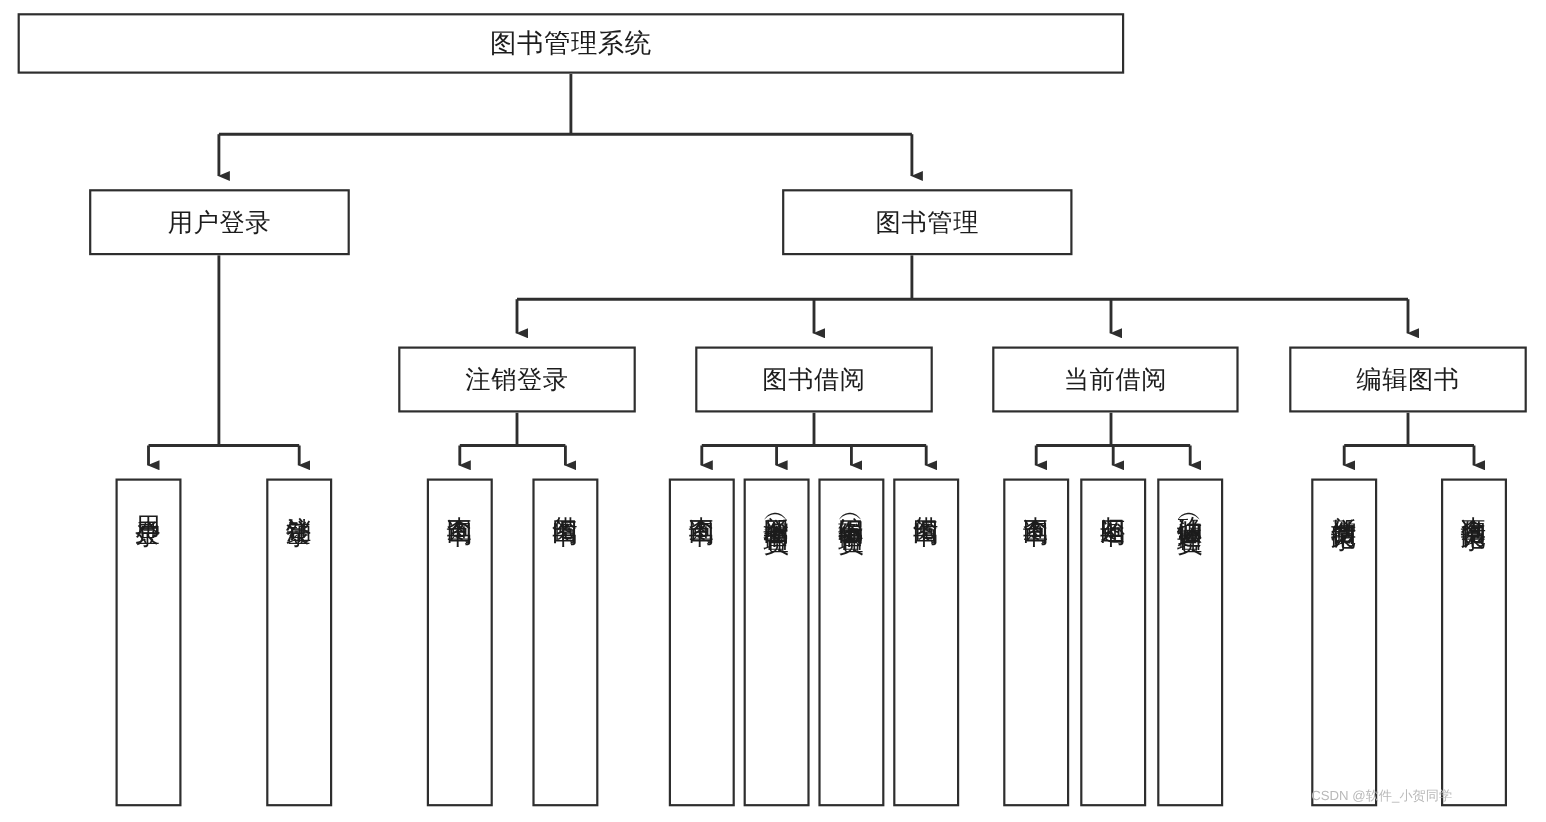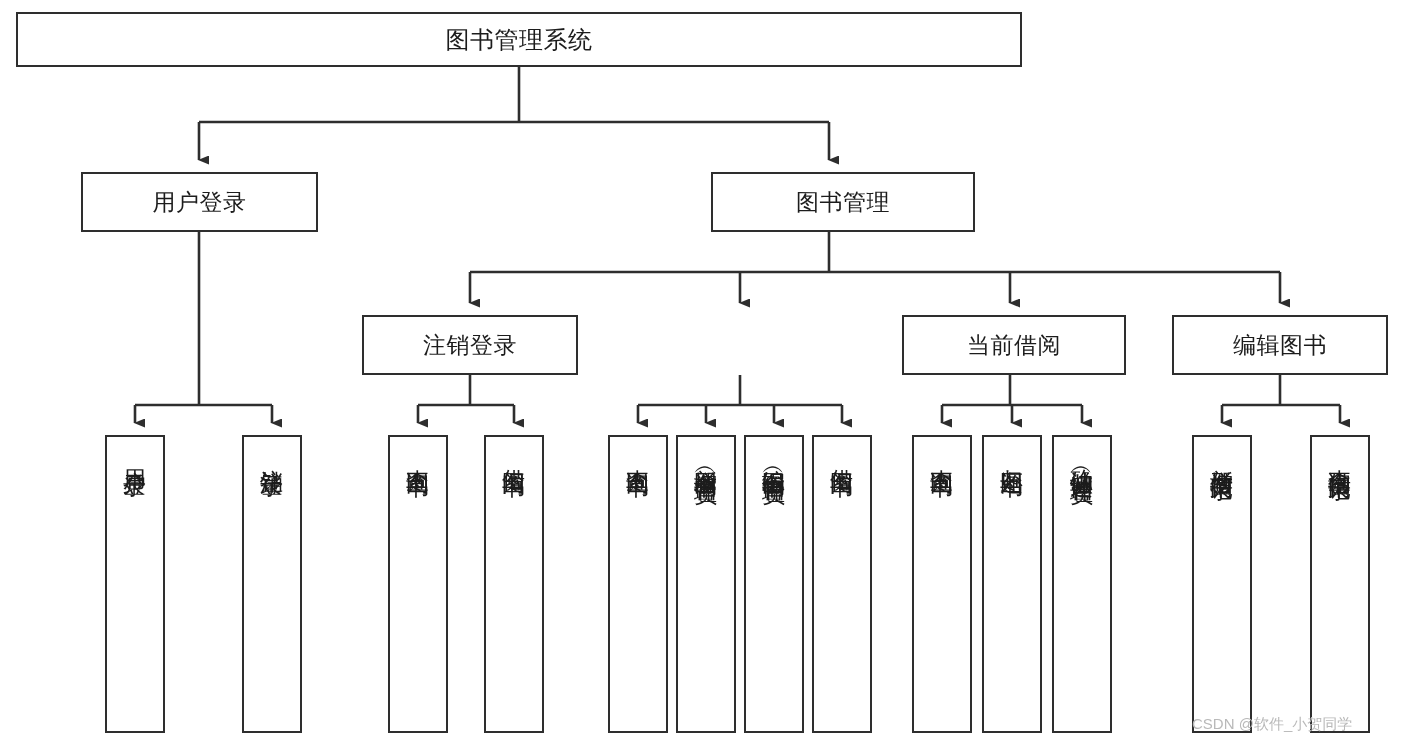--- a/index.html
+++ b/index.html
@@ -54,21 +54,21 @@
     text-orientation: upright;
     font-size: 23px;
     line-height: 1.05;
     letter-spacing: 2px;
     white-space: nowrap;
   }
   .node.root .node-label { font-size: 24px; }
   .watermark {
     position: absolute;
     color: #b9b9b9;
-    font-size: 15px;
+    font-size: 12px;
     white-space: nowrap;
     z-index: 3;
     font-family: "Liberation Sans", "DejaVu Sans", sans-serif;
   }
 </style>
 </head>
 <body>
 
 <div id="canvas">
 
@@ -129,20 +129,23 @@
   <div class="node horiz" style="left:81px;top:172px;width:237px;height:60px;">
     <span class="node-label">用户登录</span>
   </div>
   <div class="node horiz" style="left:711px;top:172px;width:264px;height:60px;">
     <span class="node-label">图书管理</span>
   </div>
 
   <div class="node horiz" style="left:362px;top:315px;width:216px;height:60px;">
     <span class="node-label">注销登录</span>
   </div>
+  <div class="node horiz" style="left:632px;top:315px;width:216px;height:60px;">
+    <span class="node-label">图书借阅</span>
+  </div>
   <div class="node horiz" style="left:902px;top:315px;width:224px;height:60px;">
     <span class="node-label">当前借阅</span>
   </div>
   <div class="node horiz" style="left:1172px;top:315px;width:216px;height:60px;">
     <span class="node-label">编辑图书</span>
   </div>
 
   <div class="node vert" style="left:105px;top:435px;width:60px;height:298px;">
     <span class="node-label">用户登录</span>
   </div>

